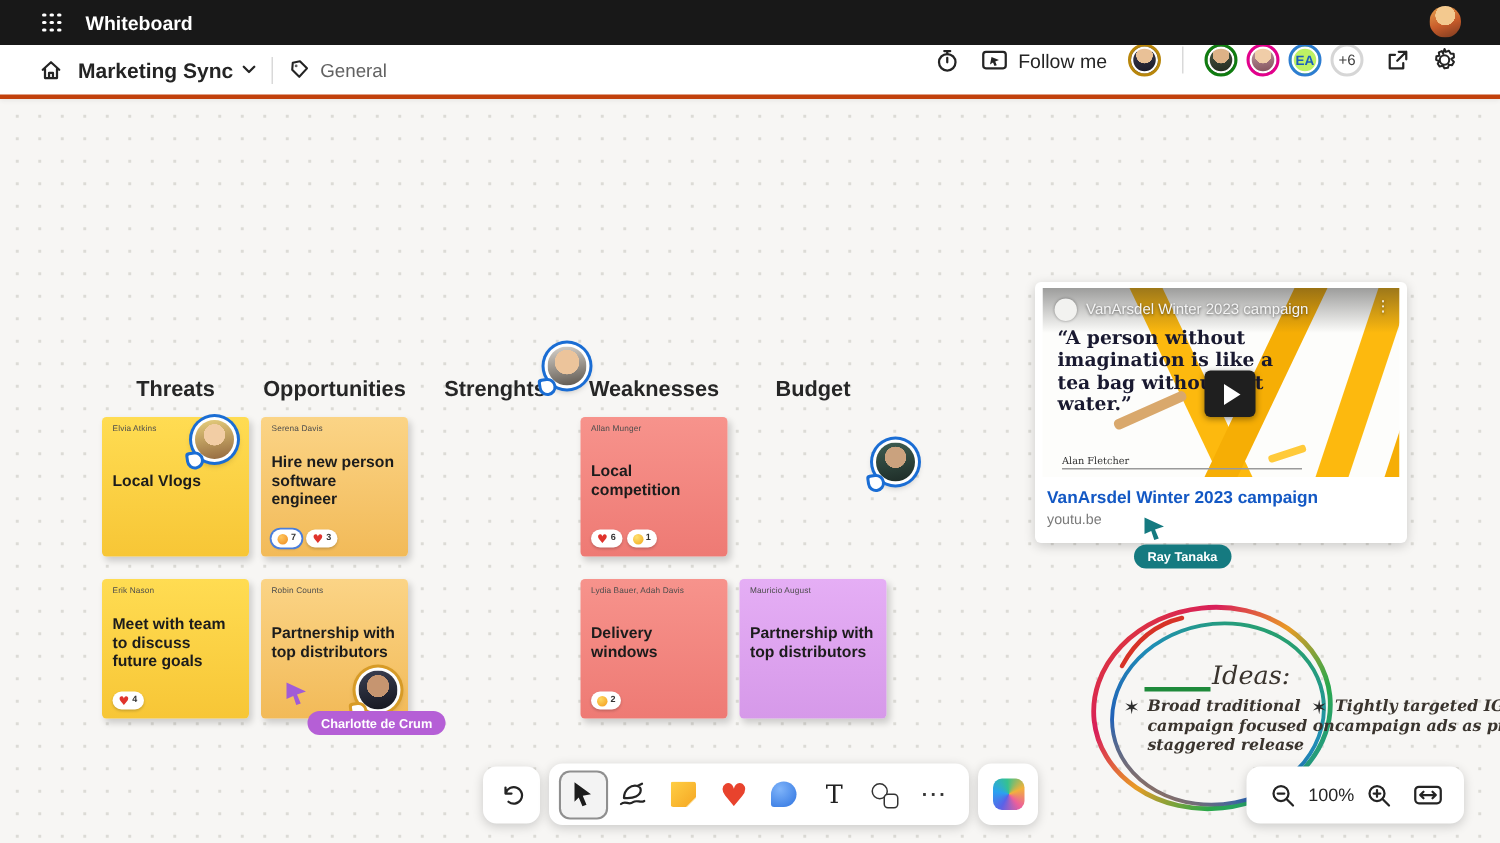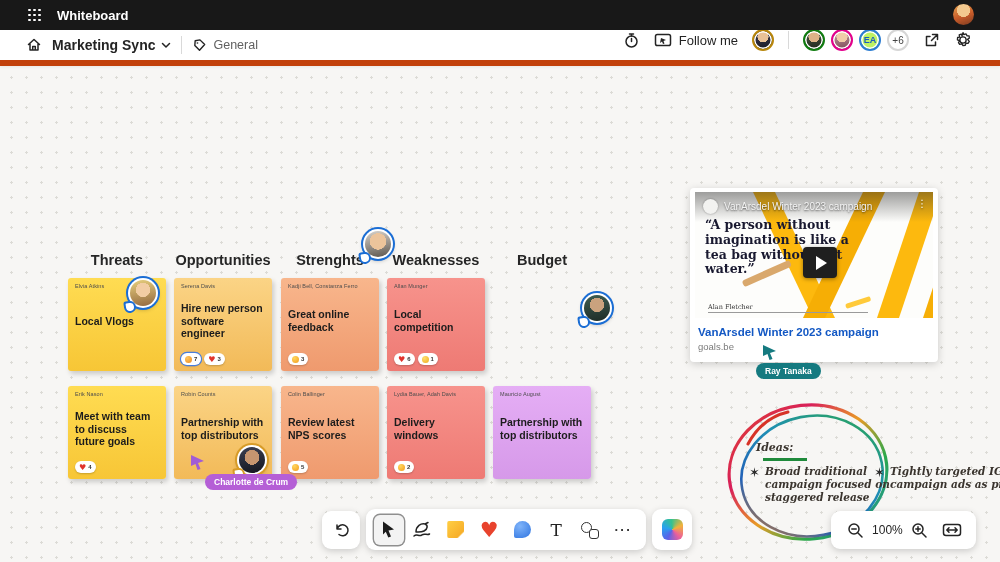--- a/index.html
+++ b/index.html
@@ -7,21 +7,21 @@
 
   
   .appbar { position:absolute; left:0; top:0; width:1000px; height:30px; background:#181818; display:flex; align-items:center; z-index:30; }
   .waffle { width:13px; height:13px; margin-left:28px; display:grid; grid-template-columns:repeat(3,1fr); gap:2.5px; cursor:pointer; }
   .waffle i { width:2.5px; height:2.5px; background:#fff; border-radius:50%; }
   .app-title { color:#fff; font-size:13px; font-weight:700; margin-left:16px; }
   .appbar-avatar { position:absolute; right:26px; top:4px; width:21px; height:21px; border-radius:50%;
     background:radial-gradient(circle at 50% 30%, #f3c98f 0 36%, transparent 37%), linear-gradient(160deg,#e8a44f 0%,#c85c2a 55%,#7a3a20 100%); }
 
   
-  .menubar { position:absolute; left:0; top:30px; width:1000px; height:36px; background:#fff; border-bottom:6px solid #c2410c;
+  .menubar { position:absolute; left:0; top:30px; width:1000px; height:36px; background:#fff; border-bottom:3px solid #c2410c;
     box-shadow:0 1px 3px rgba(0,0,0,.06); display:flex; align-items:center; z-index:29; }
   .mb-left { display:flex; align-items:center; gap:10px; margin-left:26px; }
   .board-name { font-size:14px; font-weight:700; color:#242424; display:flex; align-items:center; gap:6px; cursor:pointer; }
   .vdiv { width:1px; height:18px; background:#d9d9d9; }
   .channel { display:flex; align-items:center; gap:6px; color:#616161; font-size:12.5px; }
   .mb-right { position:absolute; right:0; top:0; height:20px; display:flex; align-items:center; gap:14px; padding-right:28px; }
   .followme { display:flex; align-items:center; gap:7px; font-size:13px; color:#242424; cursor:pointer; }
   .presence { display:flex; align-items:center; gap:6px; }
   .pav { width:22px; height:22px; border-radius:50%; border:2px solid transparent; box-shadow:0 0 0 1.5px #fff inset; display:flex; align-items:center; justify-content:center; font-size:9px; font-weight:700; cursor:pointer; }
   .pav.ring-gold { border-color:#b8860b; background:radial-gradient(circle at 50% 32%,#e9c197 0 36%,transparent 37%),linear-gradient(170deg,#3c3c4e,#191926); }
@@ -93,21 +93,21 @@
   .attr-line { position:absolute; left:13px; bottom:5px; width:160px; height:1px; background:#9a9a9a; }
   .play-btn { position:absolute; left:108px; top:55px; width:34px; height:31px; background:#1f1f1f; border-radius:4px;
     display:flex; align-items:center; justify-content:center; cursor:pointer; box-shadow:0 1px 4px rgba(0,0,0,.4); }
   .play-btn i { width:0; height:0; border-left:11px solid #fff; border-top:7px solid transparent; border-bottom:7px solid transparent; margin-left:3px; }
   .vc-link { display:block; margin:8px 3px 0 3px; color:#1358c4; font-size:11.5px; font-weight:700; text-decoration:none; }
   .vc-domain { display:block; margin:3px 3px 0 3px; color:#7a7a7a; font-size:9.5px; }
 
   
   .ideas-svg { position:absolute; left:722px; top:330px; z-index:4; }
   .hand { font-family:"DejaVu Serif",serif; font-style:italic; color:#3a342e; position:absolute; z-index:5; }
-  .ideas-title { left:756px; top:375px; font-size:11px; font-weight:700; }
+  .ideas-title { left:808px; top:375px; font-size:17px; font-weight:400; }
   .ideas-underline { position:absolute; left:763px; top:392px; width:44px; height:2.5px; background:#1f8a3b; z-index:5; }
   .ideas-b1 { left:765px; top:399px; width:128px; font-size:10.5px; line-height:1.25; font-weight:700; }
   .ideas-b2 { left:890px; top:399px; width:150px; font-size:10.5px; line-height:1.25; font-weight:700; white-space:nowrap; }
   .star { position:absolute; font-size:13px; color:#2b2b2b; z-index:5; font-family:"DejaVu Sans",sans-serif; }
 
   
   .bar { position:absolute; background:#fff; border-radius:9px; box-shadow:0 2px 7px rgba(0,0,0,.18); display:flex; align-items:center; z-index:20; }
   .undo-bar { left:322px; top:511px; width:38px; height:38px; justify-content:center; }
   .tools-bar { left:366px; top:509px; width:280px; height:41px; justify-content:space-around; padding:0 6px; }
   .copilot-bar { left:652px; top:509px; width:40px; height:41px; justify-content:center; }
@@ -228,30 +228,20 @@
       <span class="pill selected">
           <i class="r-ico clap"></i>
           <b>7</b>
         </span>
       <span class="pill">
           <i class="r-ico heart">♥</i>
           <b>3</b>
         </span>
     </div>
   </div>
-  <div class="note orange" style="left:281px;top:212px">
-    <span class="note-author">Kadji Bell, Constanza Ferro</span>
-    <div class="note-text">Great online feedback</div>
-    <div class="note-reactions">
-      <span class="pill">
-          <i class="r-ico smile"></i>
-          <b>3</b>
-        </span>
-    </div>
-  </div>
   <div class="note red" style="left:387px;top:212px">
     <span class="note-author">Allan Munger</span>
     <div class="note-text">Local competition</div>
     <div class="note-reactions">
       <span class="pill">
           <i class="r-ico heart">♥</i>
           <b>6</b>
         </span>
       <span class="pill">
           <i class="r-ico laugh"></i>
@@ -267,30 +257,20 @@
       <span class="pill">
           <i class="r-ico heart">♥</i>
           <b>4</b>
         </span>
     </div>
   </div>
   <div class="note amber" style="left:174px;top:320px">
     <span class="note-author">Robin Counts</span>
     <div class="note-text">Partnership with top distributors</div>
     <div class="note-reactions"></div>
-  </div>
-  <div class="note orange" style="left:281px;top:320px">
-    <span class="note-author">Colin Ballinger</span>
-    <div class="note-text">Review latest NPS scores</div>
-    <div class="note-reactions">
-      <span class="pill">
-          <i class="r-ico smile"></i>
-          <b>5</b>
-        </span>
-    </div>
   </div>
   <div class="note red" style="left:387px;top:320px">
     <span class="note-author">Lydia Bauer, Adah Davis</span>
     <div class="note-text">Delivery windows</div>
     <div class="note-reactions">
       <span class="pill">
           <i class="r-ico smile"></i>
           <b>2</b>
         </span>
     </div>
@@ -342,21 +322,21 @@
       </div>
       <span class="thumb-kebab">⋮</span>
       <div class="quote">“A person without imagination is like a tea bag without hot water.”</div>
       <div class="play-btn">
           <i></i>
         </div>
       <span class="attribution">Alan Fletcher</span>
       <span class="attr-line"></span>
     </div>
     <a class="vc-link">VanArsdel Winter 2023 campaign</a>
-    <span class="vc-domain">goals.be</span>
+    <span class="vc-domain">youtu.be</span>
   </div>
 
   <svg class="ideas-svg" width="175" height="155" viewBox="0 0 175 155">
     <defs>
       <linearGradient id="rg1" x1="0" y1="0" x2="1" y2="1">
         <stop offset="0" stop-color="#e0462c"></stop>
           <stop offset="0.28" stop-color="#d81f5a"></stop>
         <stop offset="0.5" stop-color="#e89b26"></stop>
           <stop offset="0.72" stop-color="#2ba84a"></stop>
         <stop offset="1" stop-color="#1f8fb5"></stop>

